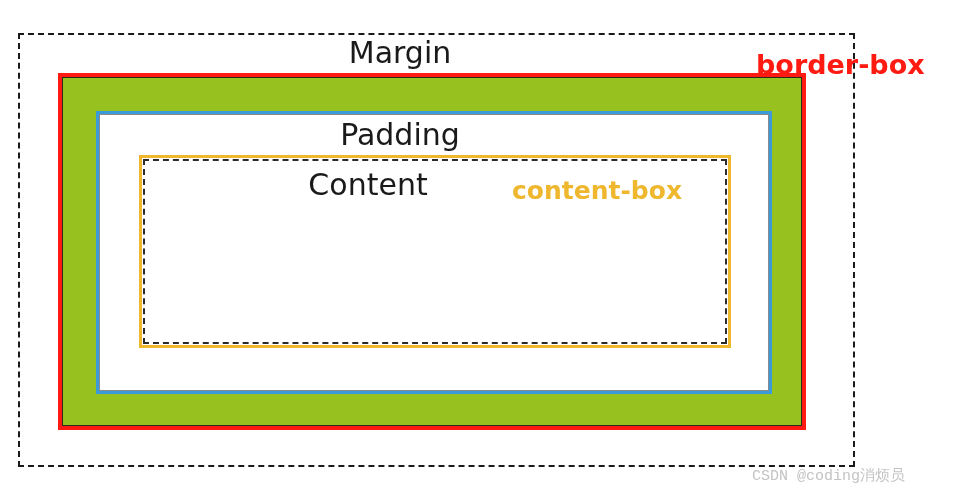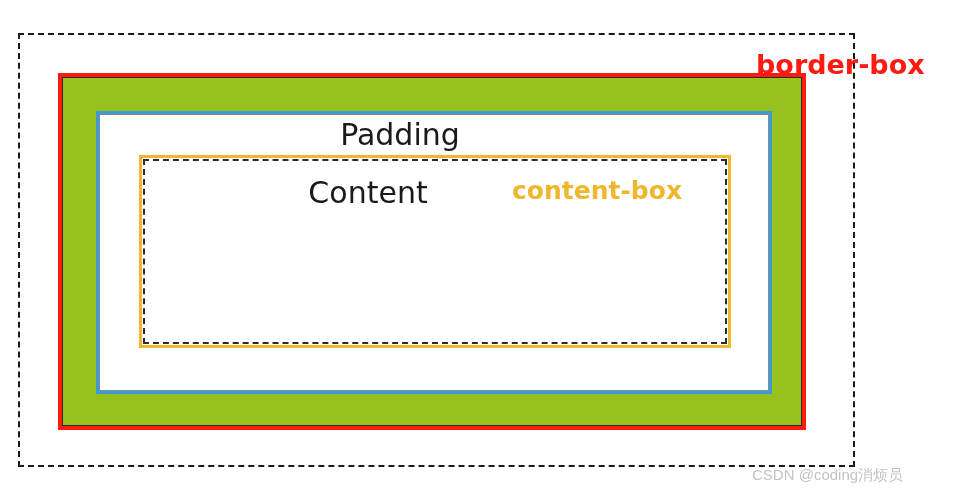--- a/index.html
+++ b/index.html
@@ -109,21 +109,21 @@
     white-space: nowrap;
     color: #1a1a1a;
     font-size: 30px;
     font-weight: 400;
     line-height: 1;
     font-family: "DejaVu Sans", "Liberation Sans", sans-serif;
   }
   #label-margin  { left: 0; width: 800px; top: 38px;  }
   #label-border  { left: 0; width: 800px; top: 80px;  }
   #label-padding { left: 0; width: 800px; top: 120px; }
-  #label-content { left: 0; width: 736px; top: 178px; }
+  #label-content { left: 0; width: 736px; top: 170px; }
 
   
   .callout {
     position: absolute;
     white-space: nowrap;
     font-weight: bold;
     line-height: 1;
     font-family: "DejaVu Sans", "Liberation Sans", sans-serif;
   }
   #callout-border-box {
@@ -146,39 +146,40 @@
   }
 
   
   .watermark {
     position: absolute;
     left: 752px;
     top: 466px;
     font-size: 15px;
     color: #c3c3c3;
     white-space: nowrap;
-    font-family: Liberation Sans, sans-serif;
+    font-family: Liberation Mono, monospace;
   }
 </style>
 </head>
 <body>
 
 <div id="stage">
 
   <div class="margin-box"></div>
 
   <div class="border-box"></div>
   <div class="border-box-inner-line"></div>
 
   <div class="padding-box"></div>
   <div class="padding-box-inner-line"></div>
 
   <div class="content-box"></div>
   <div class="content-box-dash"></div>
 
+  <div class="stack-label" id="label-margin">Margin</div>
 
 
   <div class="stack-label" id="label-padding">Padding</div>
 
   <div class="stack-label" id="label-content">Content</div>
 
   <div class="callout" id="callout-border-box">border-box</div>
 
   <div class="callout" id="callout-content-box">content-box</div>
 

